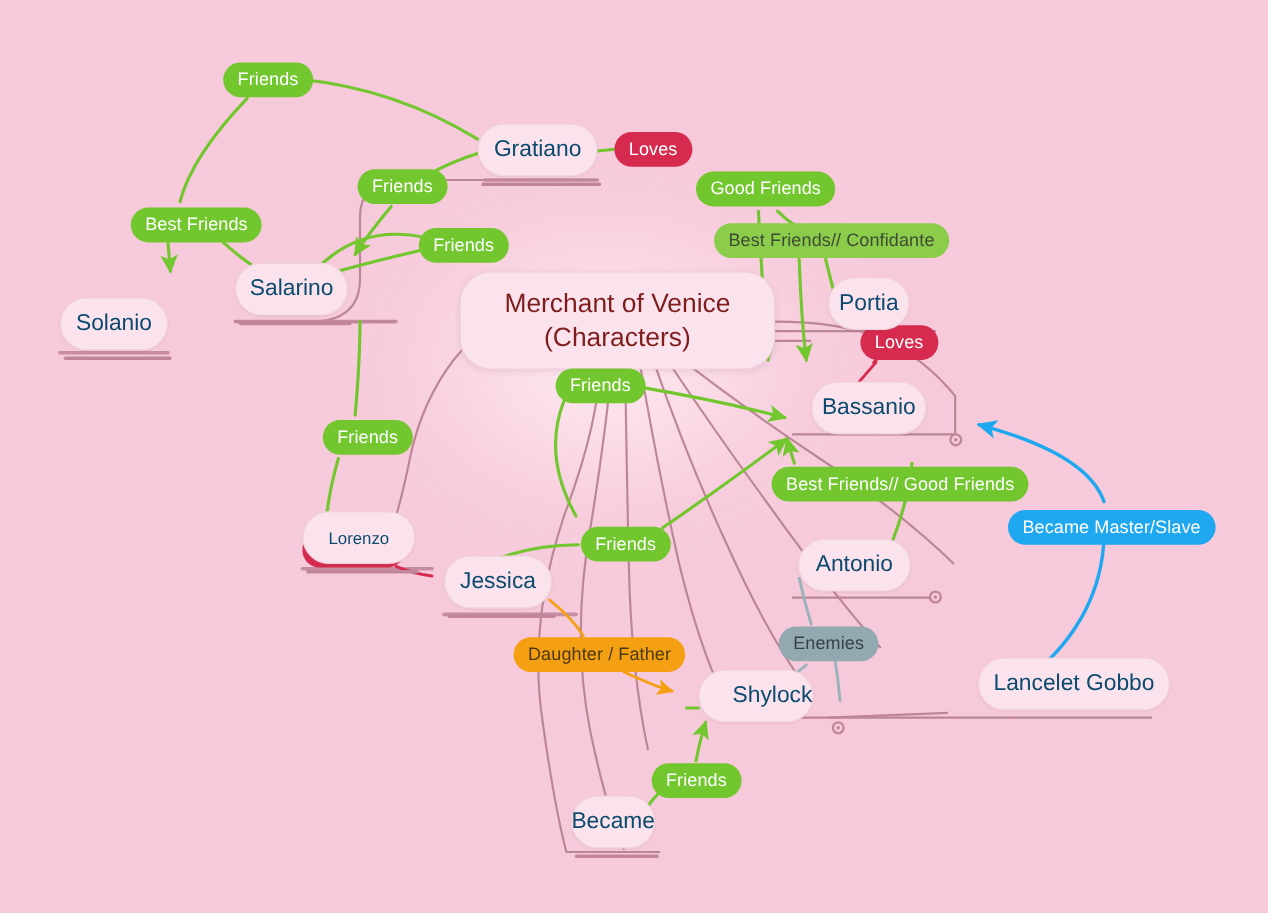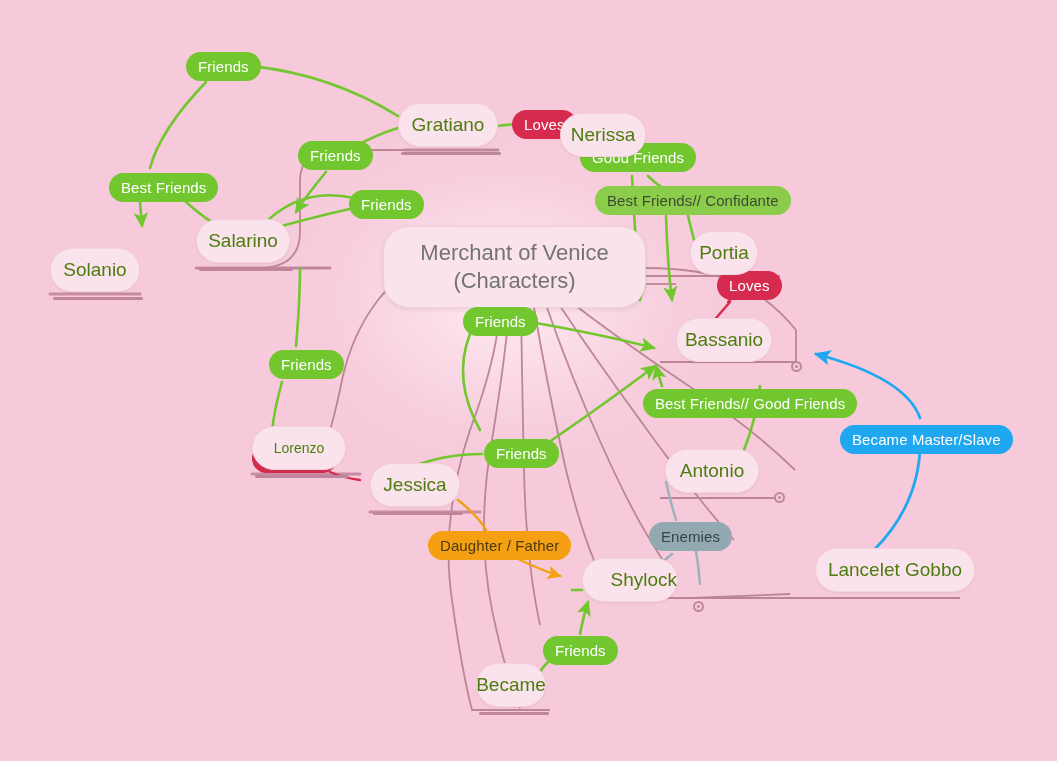--- a/index.html
+++ b/index.html
@@ -26,38 +26,38 @@
 
   
   .node {
     position: absolute;
     display: flex;
     align-items: center;
     justify-content: center;
     background: #fae3ec;
     border: 1.5px solid #f2d3de;
     border-radius: 22px;
-    color: #4d7c0f;
+    color: #0c4a6e;
     box-sizing: border-box;
     white-space: nowrap;
     box-shadow: 0 1px 2px rgba(150,90,110,0.12);
   }
   .node .node-underline {
     position: absolute;
     left: 2px;
     bottom: -9px;
     height: 3px;
     background: #c1859b;
     border-radius: 2px;
   }
   .node.center {
     background: #fae3ec;
     border: 1.5px solid #f0cfdc;
     border-radius: 26px;
-    color: #737373;
+    color: #7f1d1d;
     text-align: center;
     line-height: 1.28;
     white-space: normal;
     box-shadow: 0 2px 5px rgba(150,90,110,0.14);
   }
 
   
   .label {
     position: absolute;
     display: flex;
@@ -227,23 +227,20 @@
   <div class="node" style="left:196px; top:219px; width:94px; height:44px; font-size:19px;">
     <span>Salarino</span>
     <span class="node-underline" style="width:94px;"></span>
   </div>
 
   <div class="node" style="left:398px; top:103px; width:100px; height:44px; font-size:19px;">
     <span>Gratiano</span>
     <span class="node-underline" style="width:100px;"></span>
   </div>
 
-  <div class="node" style="left:560px; top:113px; width:86px; height:44px; font-size:19px; z-index:6;">
-    <span>Nerissa</span>
-  </div>
 
   <div class="node" style="left:690px; top:231px; width:68px; height:44px; font-size:19px; z-index:6;">
     <span>Portia</span>
   </div>
 
   <div class="node" style="left:676px; top:318px; width:96px; height:44px; font-size:19px;">
     <span>Bassanio</span>
   </div>
 
   <div class="node" style="left:665px; top:449px; width:94px; height:44px; font-size:19px;">

